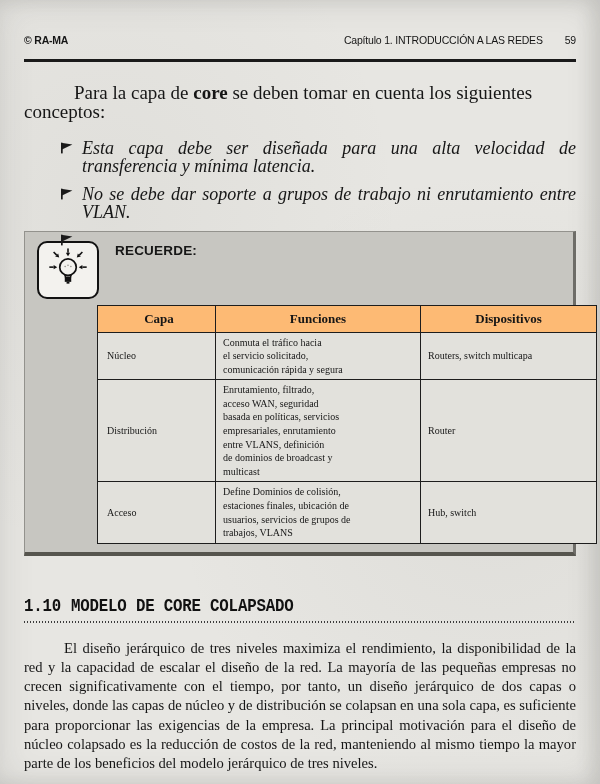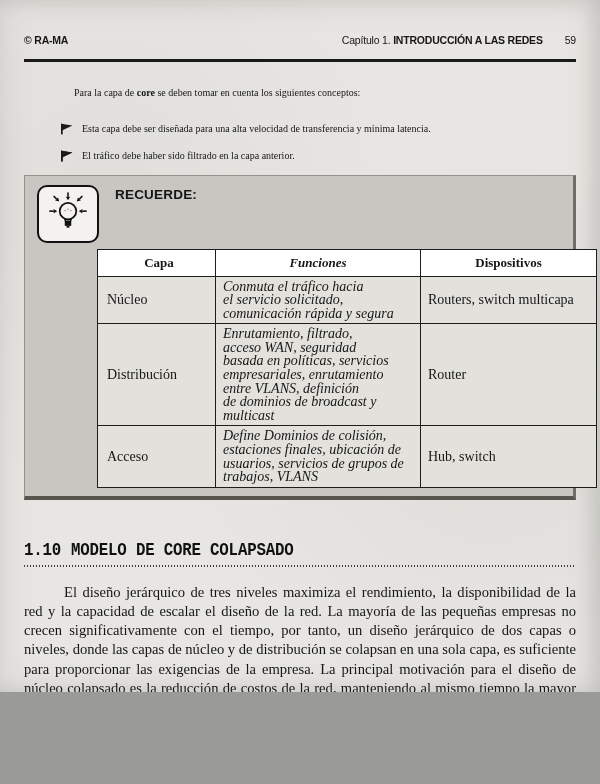--- a/index.html
+++ b/index.html
@@ -1,56 +1,56 @@
 <!DOCTYPE html>
 <html><head>
 <meta charset="utf-8">
 <style>
   html,body{margin:0;padding:0;background:#9a9a96;}
   .page{
-    width:600px;height:692px;box-sizing:border-box;position:relative;overflow:hidden;
+    width:600px;height:784px;box-sizing:border-box;position:relative;overflow:hidden;
     background:#e7e6e2;
     background-image:
       radial-gradient(ellipse at 18% 28%, rgba(125,125,118,0.07), transparent 42%),
       radial-gradient(ellipse at 82% 62%, rgba(125,125,118,0.08), transparent 46%);
     box-shadow: inset 0 0 34px rgba(90,90,84,0.16), inset -9px 0 16px rgba(80,80,74,0.12);
     padding:34px 24px 0 24px;
     font-family:"Liberation Serif", serif;
     color:#161616;
   }
   
   .hdr{display:flex;justify-content:space-between;align-items:baseline;
        font-family:"Liberation Sans", sans-serif;font-size:10.5px;letter-spacing:-0.2px;}
   .hdr-left{font-weight:bold;}
-  .hdr .bold{font-weight:bold;}
+  .hdr .bold{font-weight:normal;}
   .pgnum{margin-left:22px;}
   .rule{height:2.5px;background:#1a1a1a;margin-top:13px;}
   
-  .intro{margin:21px 0 18px 0;font-size:10px;line-height:19px;text-indent:50px;}
+  .intro{margin:21px 0 18px 0;font-size:19px;line-height:19px;text-indent:50px;}
   .bold{font-weight:bold;}
   
   .bullets{list-style:none;margin:13px 0 0 0;padding:0 0 0 36px;}
   .bullets li{position:relative;margin-bottom:9px;padding-left:22px;
-              text-align:justify;font-size:10px;line-height:18.5px;}
+              text-align:justify;font-size:18px;line-height:18.5px;font-style:italic;}
   .flag{position:absolute;left:0;top:3px;line-height:0;}
   
   .rec-box{margin-top:9px;background:#c7c6c1;
            border:1px solid #93928d;border-right:3px solid #6e6d68;border-bottom:4px solid #56554e;
            padding:9px 12px 8px 12px;}
   .rec-head{display:flex;align-items:flex-start;gap:16px;}
   .icon-box{width:58px;height:54px;background:#f3f2ee;border:2.5px solid #121212;border-radius:10px;
             display:flex;align-items:center;justify-content:center;flex:0 0 auto;}
   .rec-label{font-family:"Liberation Sans", sans-serif;font-weight:bold;font-size:13.5px;
              margin-top:2px;letter-spacing:0.2px;}
   .rec-table{border-collapse:collapse;margin:6px 0 0 60px;width:477px;table-layout:fixed;}
   .rec-table th,.rec-table td{border:1.6px solid #1d1d1d;}
-  .rec-table th{background:#ffffff;font-size:13px;font-weight:bold;padding:5px 4px;text-align:center;}
-  .rec-table td{background:#e2e1dc;font-size:14px;line-height:13.6px;padding:3px 7px;vertical-align:middle;}
+  .rec-table th{background:#fdba74;font-size:13px;font-weight:bold;padding:5px 4px;text-align:center;}
+  .rec-table td{background:#e2e1dc;font-size:10px;line-height:13.6px;padding:3px 7px;vertical-align:middle;}
   .c1{font-weight:normal;width:104px;padding-left:9px !important;}
-  .c2{width:196px;white-space:pre-line;font-style:italic;}
+  .c2{width:196px;white-space:pre-line;}
   .c3{width:167px;}
   
   .sec{margin:40px 0 0 0;font-family:Liberation Mono, monospace;
        font-size:17.5px;font-weight:bold;letter-spacing:-0.2px;color:#111;}
   .sec-inner{display:inline-block;transform:scaleX(0.9);transform-origin:left;white-space:nowrap;}
   .secnum{margin-right:11px;}
   .dotted{margin-top:5px;height:2px;
           background-image:repeating-linear-gradient(90deg,#3c3c3c 0 1px,transparent 1px 3px);}
   
   .body-par{margin:16px 0 0 0;font-size:14.6px;line-height:19.2px;text-align:justify;text-indent:40px;}
@@ -76,27 +76,27 @@
             <polygon points="1,0.8 12.4,2.6 1,8"></polygon>
             <rect x="1" y="0.8" width="1.7" height="10.6"></rect>
           </svg></span>
       <span>Esta capa debe ser diseñada para una alta velocidad de transferencia y mínima latencia.</span>
     </li>
     <li>
       <span class="flag"><svg width="13" height="12" viewBox="0 0 13 12" fill="#1a1a1a">
             <polygon points="1,0.8 12.4,2.6 1,8"></polygon>
             <rect x="1" y="0.8" width="1.7" height="10.6"></rect>
           </svg></span>
+      <span>No se debe dar soporte a grupos de trabajo ni enrutamiento entre VLAN.</span>
     </li>
     <li>
       <span class="flag"><svg width="13" height="12" viewBox="0 0 13 12" fill="#1a1a1a">
             <polygon points="1,0.8 12.4,2.6 1,8"></polygon>
             <rect x="1" y="0.8" width="1.7" height="10.6"></rect>
           </svg></span>
-      <span>El tráfico debe haber sido filtrado en la capa anterior.</span>
     </li>
   </ul>
 
   <div class="rec-box">
     <div class="rec-head">
       <div class="icon-box">
         <svg width="46" height="44" viewBox="0 0 64 60">
           <g fill="#111">
             <g transform="translate(12,5) rotate(45)">
                 <rect x="0" y="-1.1" width="6" height="2.2"></rect>

